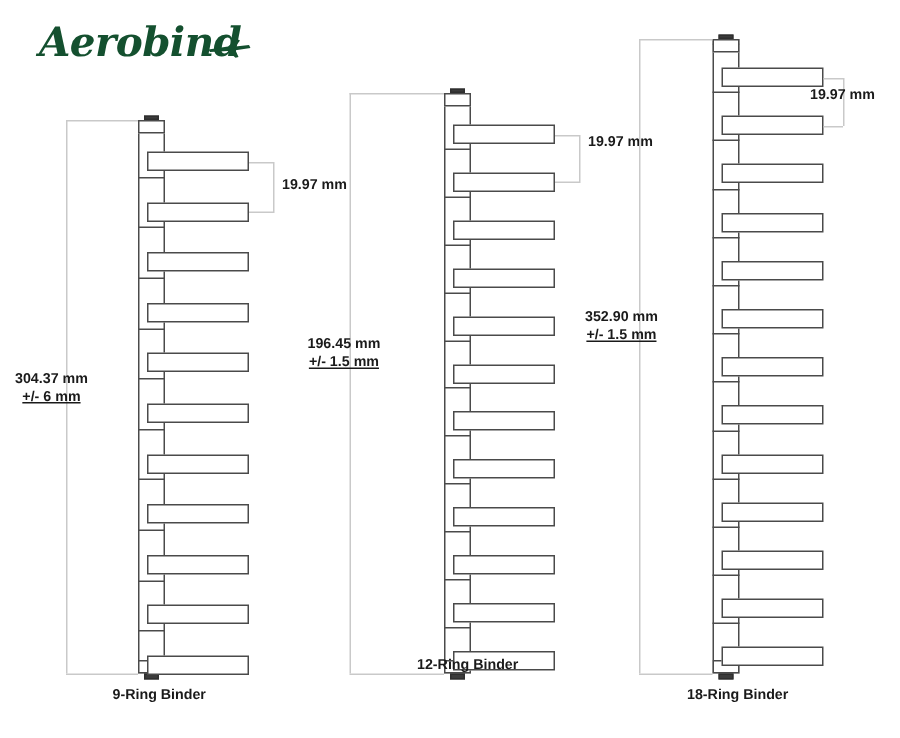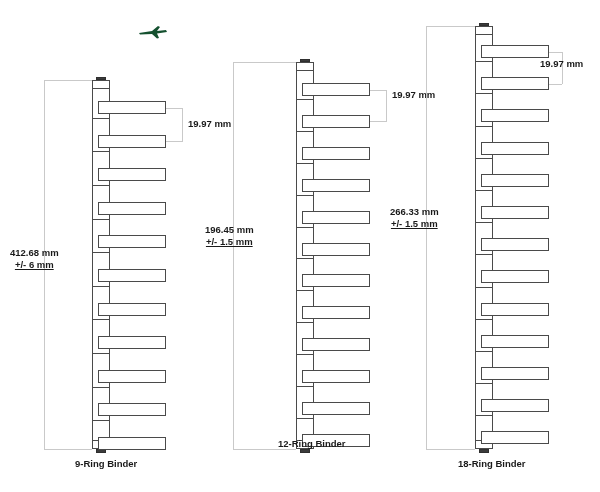--- a/index.html
+++ b/index.html
@@ -146,20 +146,21 @@
     white-space: nowrap;
     font-weight: 700;
   }
 </style>
 </head>
 <body>
 
 <div id="stage">
 
   <div id="logo">
+    <div id="logo-text">Aerobind</div>
     <svg id="logo-plane" viewBox="0 0 30 14">
       <path d="M1 8 L14 6 L20 1 L22 2 L19 6 L28 5 L29 7 L19 8.5 L21 13 L19 13.5 L14 9 L2 9.6 Z" fill="#14502f"></path>
     </svg>
   </div>
 
   <div id="binders-root">
       <div class="binder" style="left: 0px;">
         <div class="spine-body" style="left: 92px; top: 80px; width: 18px; height: 369px;"></div>
         <div class="spine-div" style="left: 92px; top: 84px; width: 18px;"></div>
         <div class="spine-div" style="left: 92px; top: 118px; width: 18px;"></div>
@@ -183,21 +184,21 @@
         <div class="ring" style="left: 98px; top: 235px; width: 68px; height: 13px;"></div>
         <div class="ring" style="left: 98px; top: 269px; width: 68px; height: 13px;"></div>
         <div class="ring" style="left: 98px; top: 303px; width: 68px; height: 13px;"></div>
         <div class="ring" style="left: 98px; top: 336px; width: 68px; height: 13px;"></div>
         <div class="ring" style="left: 98px; top: 370px; width: 68px; height: 13px;"></div>
         <div class="ring" style="left: 98px; top: 403px; width: 68px; height: 13px;"></div>
         <div class="ring" style="left: 98px; top: 437px; width: 68px; height: 13px;"></div>
         <div class="dim-v-line" style="left: 44px; top: 80px; height: 369px;"></div>
         <div class="dim-h-tick" style="left: 44px; top: 80px; width: 48px;"></div>
         <div class="dim-h-tick" style="left: 44px; top: 449px; width: 48px;"></div>
-        <div class="dim-label" style="left: 10px; top: 247px;"><span>412.68 mm</span><span class="sub">+/- 6 mm</span></div>
+        <div class="dim-label" style="left: 10px; top: 247px;"><span>304.37 mm</span><span class="sub">+/- 6 mm</span></div>
         <div class="pitch-h" style="left: 166px; top: 108px; width: 16px;"></div>
         <div class="pitch-h" style="left: 166px; top: 141px; width: 16px;"></div>
         <div class="pitch-v" style="left: 182px; top: 108px; height: 34px;"></div>
         <div class="pitch-label" style="left: 188px; top: 118px;">19.97 mm</div>
         <div class="caption" style="left: 75px; top: 458px;">9-Ring Binder</div>
       </div>
       <div class="binder" style="left: 0px;">
         <div class="spine-body" style="left: 296px; top: 62px; width: 18px; height: 387px;"></div>
         <div class="spine-div" style="left: 296px; top: 67px; width: 18px;"></div>
         <div class="spine-div" style="left: 296px; top: 99px; width: 18px;"></div>
@@ -265,21 +266,21 @@
         <div class="ring" style="left: 481px; top: 238px; width: 68px; height: 13px;"></div>
         <div class="ring" style="left: 481px; top: 270px; width: 68px; height: 13px;"></div>
         <div class="ring" style="left: 481px; top: 303px; width: 68px; height: 13px;"></div>
         <div class="ring" style="left: 481px; top: 335px; width: 68px; height: 13px;"></div>
         <div class="ring" style="left: 481px; top: 367px; width: 68px; height: 13px;"></div>
         <div class="ring" style="left: 481px; top: 399px; width: 68px; height: 13px;"></div>
         <div class="ring" style="left: 481px; top: 431px; width: 68px; height: 13px;"></div>
         <div class="dim-v-line" style="left: 426px; top: 26px; height: 423px;"></div>
         <div class="dim-h-tick" style="left: 426px; top: 26px; width: 49px;"></div>
         <div class="dim-h-tick" style="left: 426px; top: 449px; width: 49px;"></div>
-        <div class="dim-label" style="left: 390px; top: 206px;"><span>266.33 mm</span><span class="sub">+/- 1.5 mm</span></div>
+        <div class="dim-label" style="left: 390px; top: 206px;"><span>352.90 mm</span><span class="sub">+/- 1.5 mm</span></div>
         <div class="pitch-h" style="left: 549px; top: 52px; width: 13px;"></div>
         <div class="pitch-h" style="left: 549px; top: 84px; width: 13px;"></div>
         <div class="pitch-v" style="left: 562px; top: 52px; height: 32px;"></div>
         <div class="pitch-label" style="left: 540px; top: 58px;">19.97 mm</div>
         <div class="caption" style="left: 458px; top: 458px;">18-Ring Binder</div>
       </div>
     </div>
 
 </div>
 

